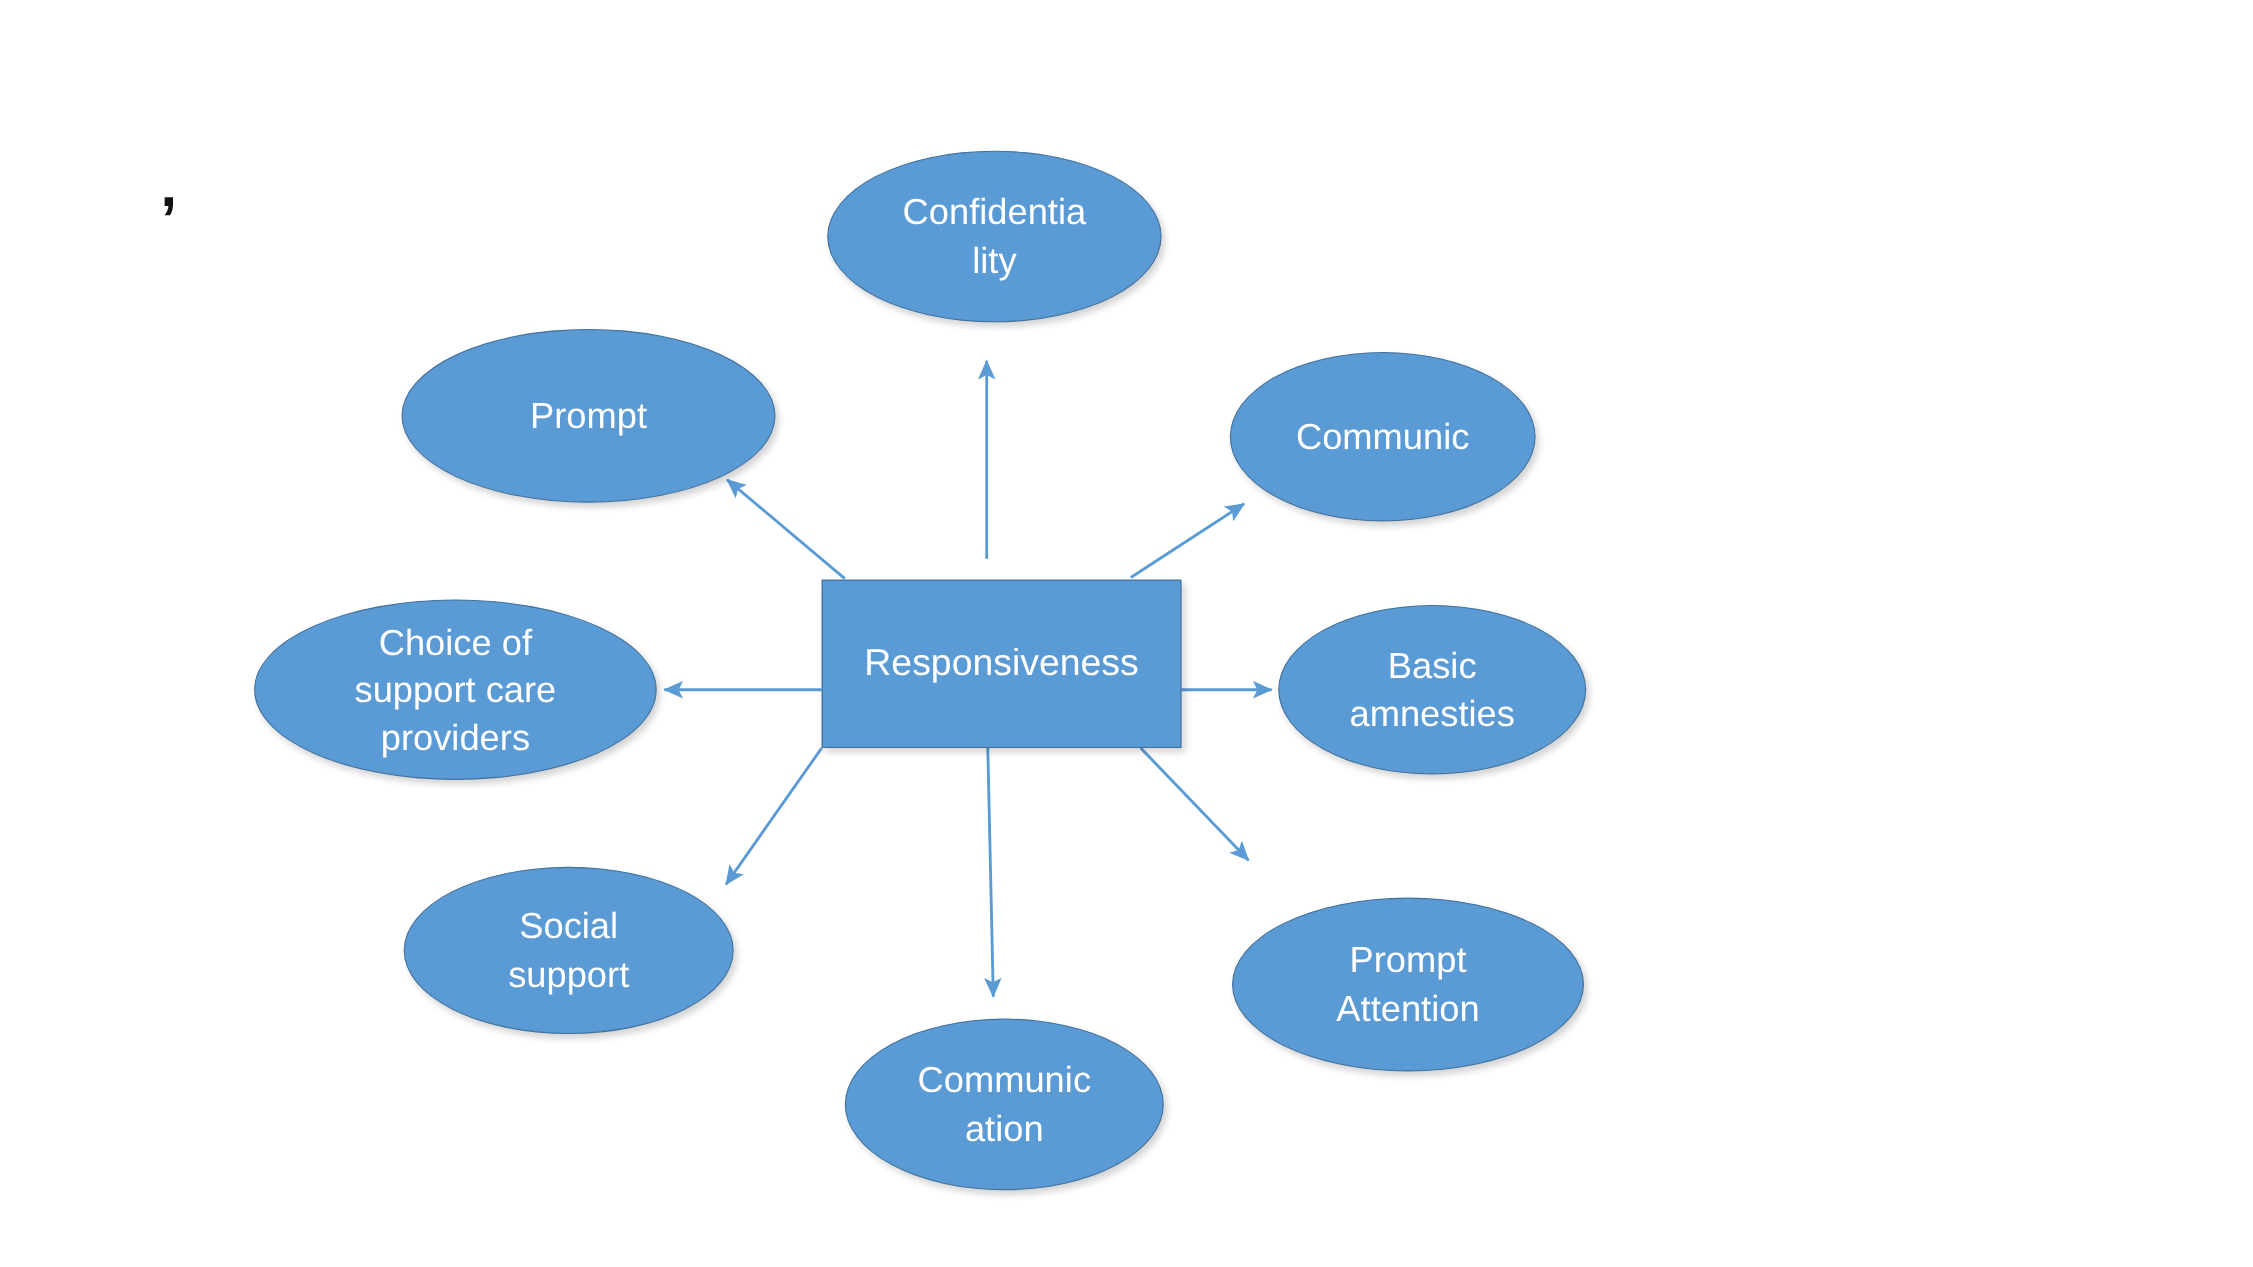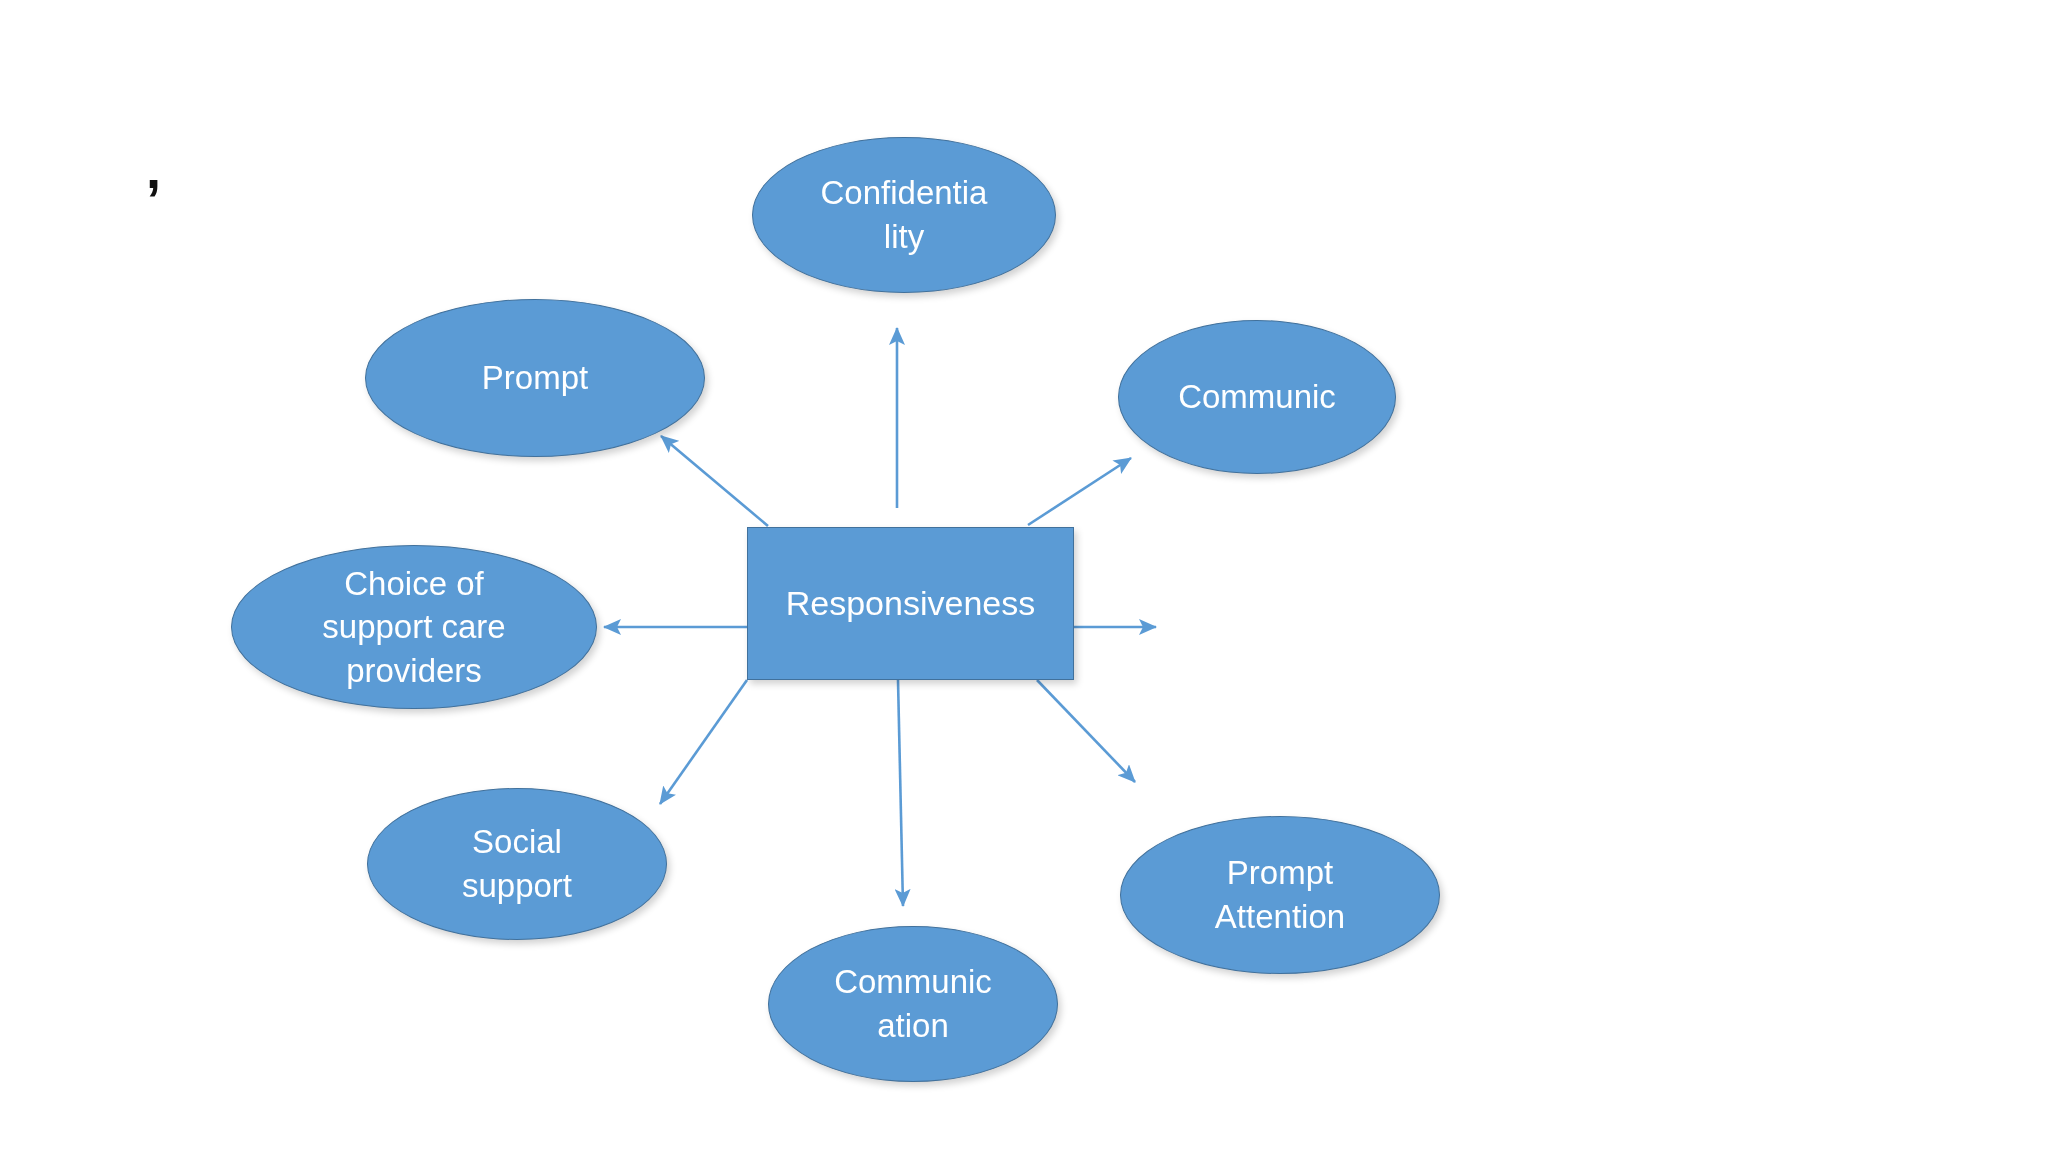--- a/index.html
+++ b/index.html
@@ -95,20 +95,24 @@
   <div class="node ellipse" style="left:1118px;top:320px;width:278px;height:154px;">
     <span>Communic</span>
   </div>
 
   <div class="node ellipse" style="left:231px;top:545px;width:366px;height:164px;">
     <span>Choice of
 support care
 providers</span>
   </div>
 
+  <div class="node ellipse" style="left:1162px;top:550px;width:280px;height:154px;">
+    <span>Basic
+amnesties</span>
+  </div>
 
   <div class="node ellipse" style="left:367px;top:788px;width:300px;height:152px;">
     <span>Social
 support</span>
   </div>
 
   <div class="node ellipse" style="left:1120px;top:816px;width:320px;height:158px;">
     <span>Prompt
 Attention</span>
   </div>

